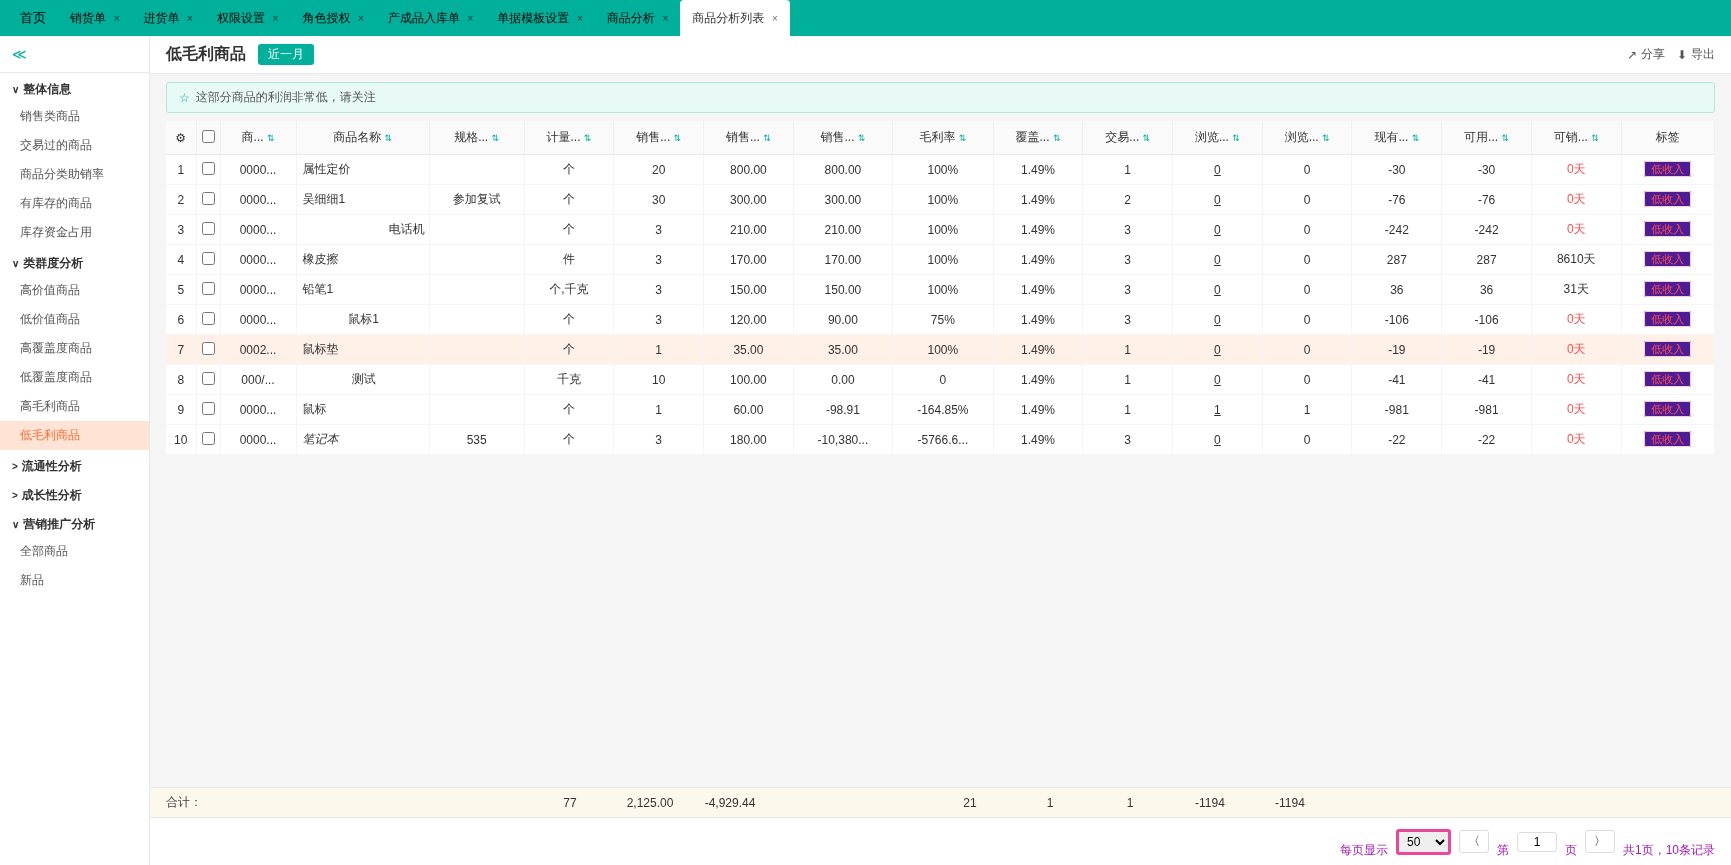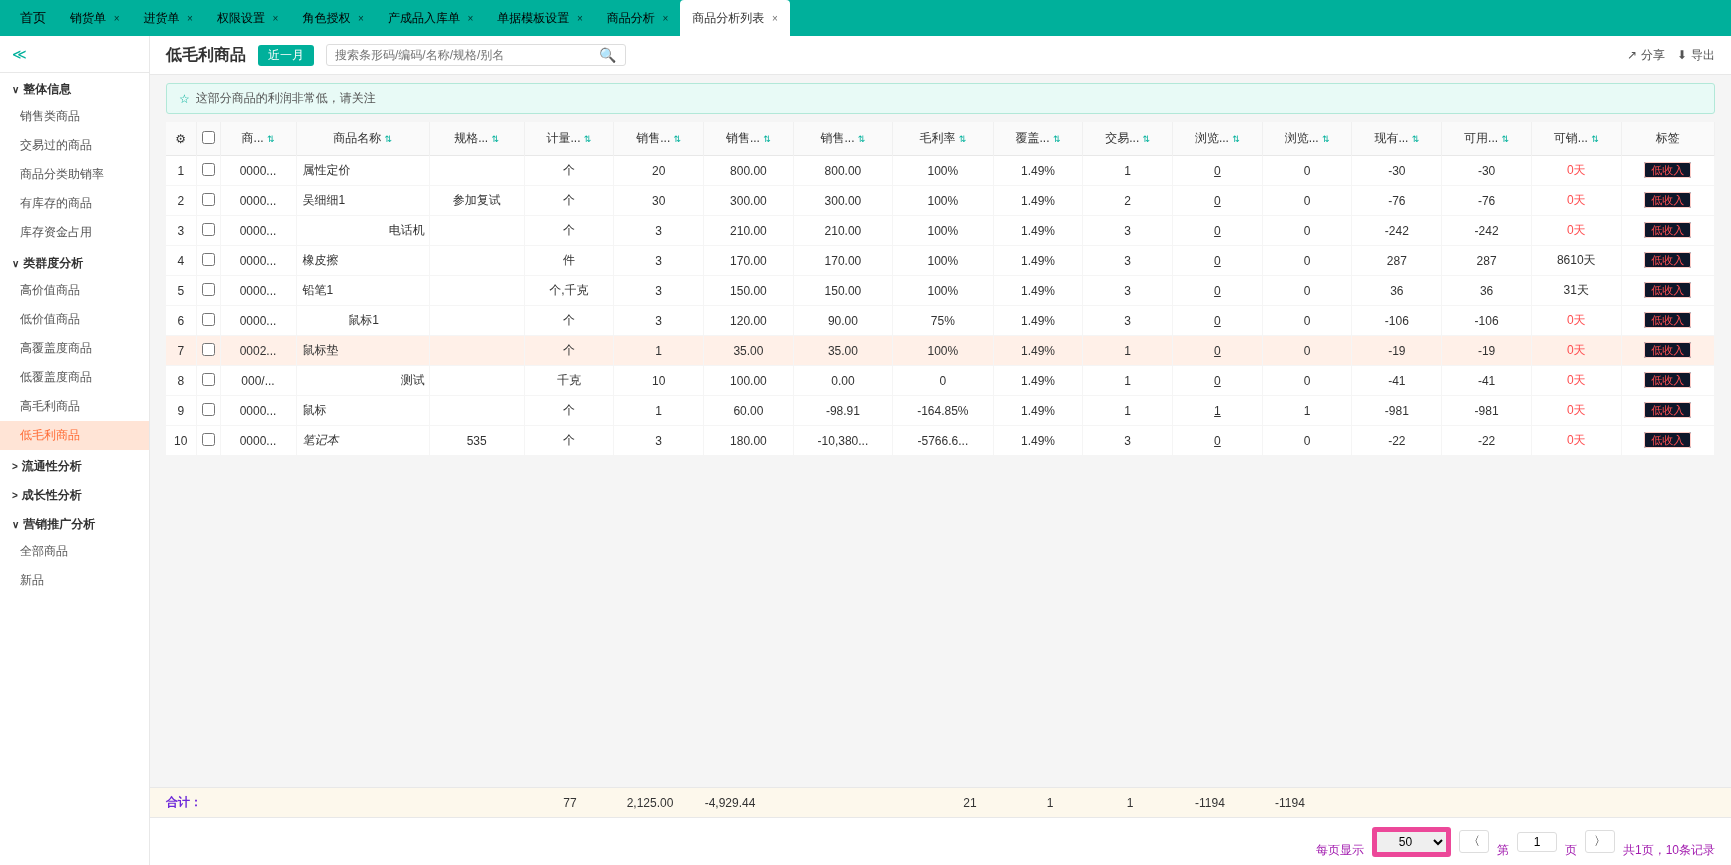--- a/index.html
+++ b/index.html
@@ -185,59 +185,58 @@
       padding: 6px 4px;
       text-align: center;
       border-bottom: 1px solid #f5f5f5;
       border-right: 1px solid #f5f5f5;
       white-space: nowrap;
       color: #333;
     }
     tr.highlighted td { background: #fff0e8; }
 
     .tag-badge {
-      background: #0f172a;
+      background: #4c1d95;
       color: #ff4d4f;
       border: 1px solid #ffccc7;
       padding: 1px 6px;
       border-radius: 2px;
       font-size: 11px;
     }
 
     .underline-link { text-decoration: underline; cursor: pointer; color: #333; }
 
     
     .table-footer {
       background: #fdf8ec;
       border-top: 1px solid #e8e8e8;
       padding: 6px 16px;
       display: flex;
       align-items: center;
       gap: 0;
     }
-    .footer-label { font-weight: bold; color: #6d28d9; min-width: 50px; }
+    .footer-label { font-weight: normal; color: #404040; min-width: 50px; }
     .footer-cell { min-width: 80px; text-align: center; color: #333; }
 
     
     .pagination-bar {
       background: #fff;
       border-top: 1px solid #e8e8e8;
       padding: 6px 16px;
       display: flex;
       align-items: center;
       justify-content: flex-end;
       gap: 8px;
     }
     .pagination-bar span { color: #a21caf; margin-top: 18px; }
     .page-size-select {
-      border: 5px solid #ec4899;
+      border: 3px solid #ec4899;
       border-radius: 3px;
-      padding: 2px 14px;
-      font-size: 12px;
-      text-align: center;
+      padding: 2px 4px;
+      font-size: 12px;
     }
     .page-btn {
       border: 1px solid #ddd;
       background: #fff;
       padding: 2px 8px;
       cursor: pointer;
       border-radius: 3px;
       font-size: 12px;
     }
     .page-input {
@@ -341,24 +340,20 @@
     </div>
     <div class="sidebar-item">全部商品</div>
     <div class="sidebar-item">新品</div>
   </div>
 
   <div class="content-area">
 
     <div class="page-header">
       <span class="page-title">低毛利商品</span>
       <span class="time-filter">近一月</span>
-      <div class="search-box">
-        <input type="text" placeholder="搜索条形码/编码/名称/规格/别名" style="">
-        <span class="search-icon">🔍</span>
-      </div>
       <div class="header-actions">
         <div class="action-btn">
           <span>↗</span>
           <span>分享</span>
         </div>
         <div class="action-btn">
           <span>⬇</span>
           <span>导出</span>
         </div>
       </div>
@@ -531,21 +526,21 @@
       <td>0</td>
       <td>-19</td>
       <td>-19</td>
       <td style="color:#ff4d4f">0天</td>
       <td><span class="tag-badge">低收入</span></td>
     </tr>
             <tr>
       <td>8</td>
       <td><input type="checkbox" style=""></td>
       <td>000/...</td>
-      <td style="text-align:right;padding-left:6px;">测试</td>
+      <td style="text-align:center;padding-left:6px;">测试</td>
       <td></td>
       <td>千克</td>
       <td>10</td>
       <td>100.00</td>
       <td>0.00</td>
       <td>0</td>
       <td>1.49%</td>
       <td>1</td>
       <td><span class="underline-link">0</span></td>
       <td>0</td>

